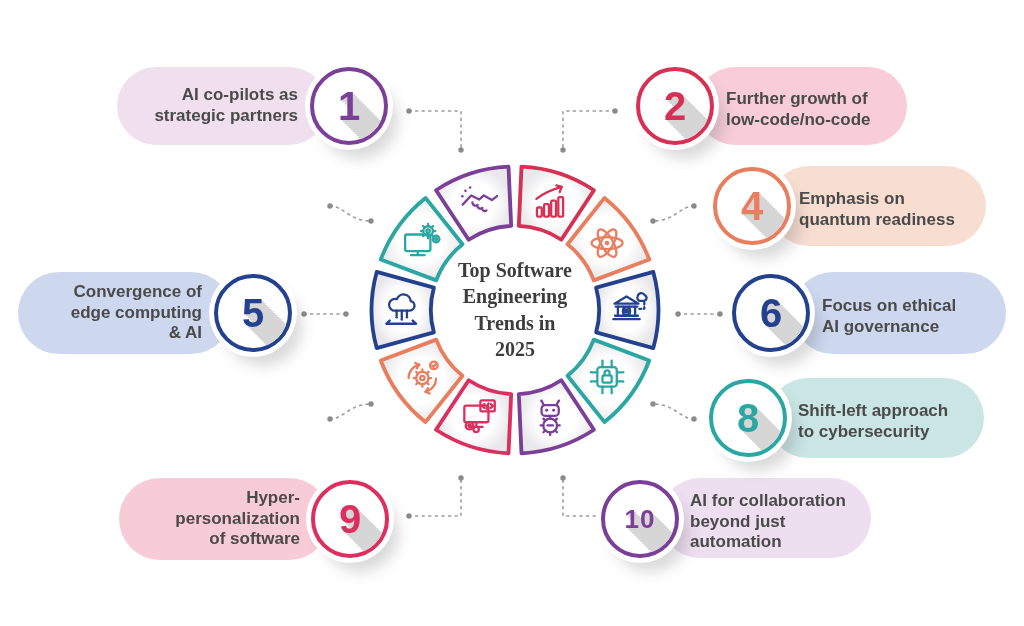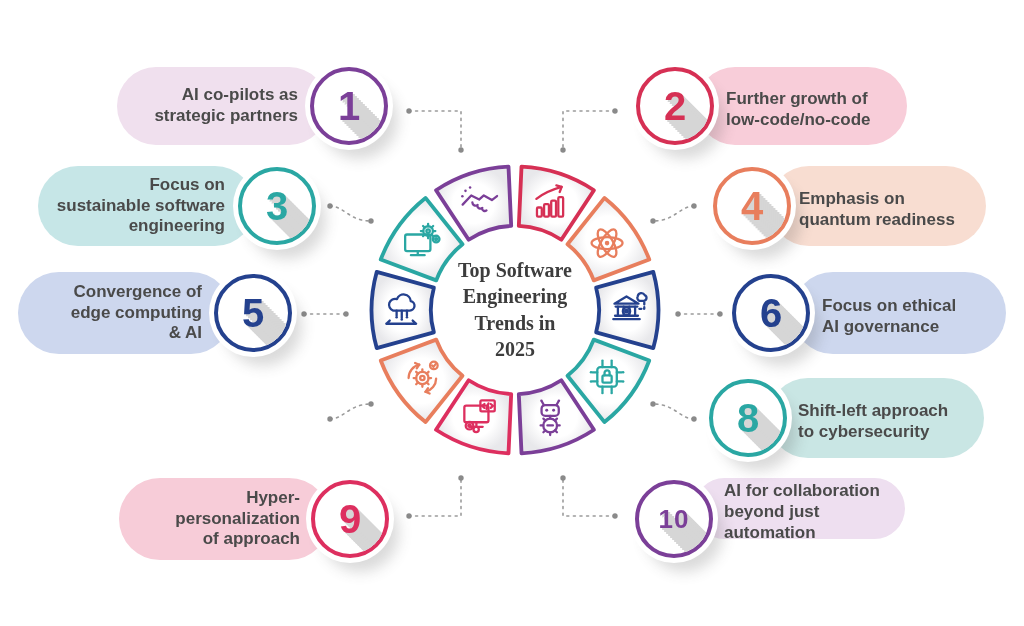--- a/index.html
+++ b/index.html
@@ -34,21 +34,21 @@
   
   .pos-1 {left:117px;top:67px;width:211px;height:78px;} .pos-1 .badge{left:193px;top:0;}
   .pos-2 {left:696px;top:67px;width:211px;height:78px;} .pos-2 .badge{left:-60px;top:0;}
   .pos-3 {left:38px; top:166px;width:217px;height:80px;} .pos-3 .badge{left:200px;top:1px;}
   .pos-4 {left:769px;top:166px;width:217px;height:80px;} .pos-4 .badge{left:-56px;top:1px;}
   .pos-5 {left:18px; top:272px;width:214px;height:82px;} .pos-5 .badge{left:196px;top:2px;}
   .pos-6 {left:792px;top:272px;width:214px;height:82px;} .pos-6 .badge{left:-60px;top:2px;}
   .pos-7 {left:40px; top:378px;width:216px;height:80px;} .pos-7 .badge{left:197px;top:1px;}
   .pos-8 {left:768px;top:378px;width:216px;height:80px;} .pos-8 .badge{left:-59px;top:1px;}
   .pos-9 {left:119px;top:478px;width:211px;height:82px;} .pos-9 .badge{left:192px;top:2px;}
-  .pos-10{left:694px;top:478px;width:211px;height:61px;} .pos-10 .badge{left:-59px;top:2px;}
+  .pos-10{left:660px;top:478px;width:211px;height:80px;} .pos-10 .badge{left:-59px;top:2px;}
 
   
   #wheel{position:absolute;left:362px;top:157px;width:306px;height:306px;}
   #wheel g.icon *{fill:none;stroke:currentColor;stroke-width:2;stroke-linecap:round;stroke-linejoin:round;}
   #wheel g.icon .f{fill:currentColor;stroke:none;}
   .center-title{position:absolute;left:515px;top:310px;transform:translate(-50%,-50%);
                 width:180px;text-align:center;font-size:20px;font-weight:800;color:#3d3d3d;
                 line-height:1.32;white-space:pre-line;z-index:2;font-family:Liberation Serif, serif;}
 </style>
 </head>
@@ -100,30 +100,20 @@
   </div>
   <div class="trend-item right pos-2" style="--c: #d63054; --bg: #f8cdd9;">
     <div class="pill">
         <span class="label">Further growth of
 low-code/no-code</span>
       </div>
     <div class="badge">
         <span class="num">2</span>
       </div>
   </div>
-  <div class="trend-item left pos-3" style="--c: #2aa7a3; --bg: #c6e6e7;">
-    <div class="pill">
-        <span class="label">Focus on
-sustainable software
-engineering</span>
-      </div>
-    <div class="badge">
-        <span class="num">3</span>
-      </div>
-  </div>
   <div class="trend-item right pos-4" style="--c: #e87e5d; --bg: #f8ddd1;">
     <div class="pill">
         <span class="label">Emphasis on
 quantum readiness</span>
       </div>
     <div class="badge">
         <span class="num">4</span>
       </div>
   </div>
   <div class="trend-item left pos-5" style="--c: #24418e; --bg: #cdd7ee;">
@@ -151,21 +141,21 @@
 to cybersecurity</span>
       </div>
     <div class="badge">
         <span class="num">8</span>
       </div>
   </div>
   <div class="trend-item left pos-9" style="--c: #dd2f5f; --bg: #f7ccd8;">
     <div class="pill">
         <span class="label">Hyper-
 personalization
-of approach</span>
+of software</span>
       </div>
     <div class="badge">
         <span class="num">9</span>
       </div>
   </div>
   <div class="trend-item right pos-10" style="--c: #7b3f98; --bg: #eedff0;">
     <div class="pill">
         <span class="label">AI for collaboration
 beyond just
 automation</span>

